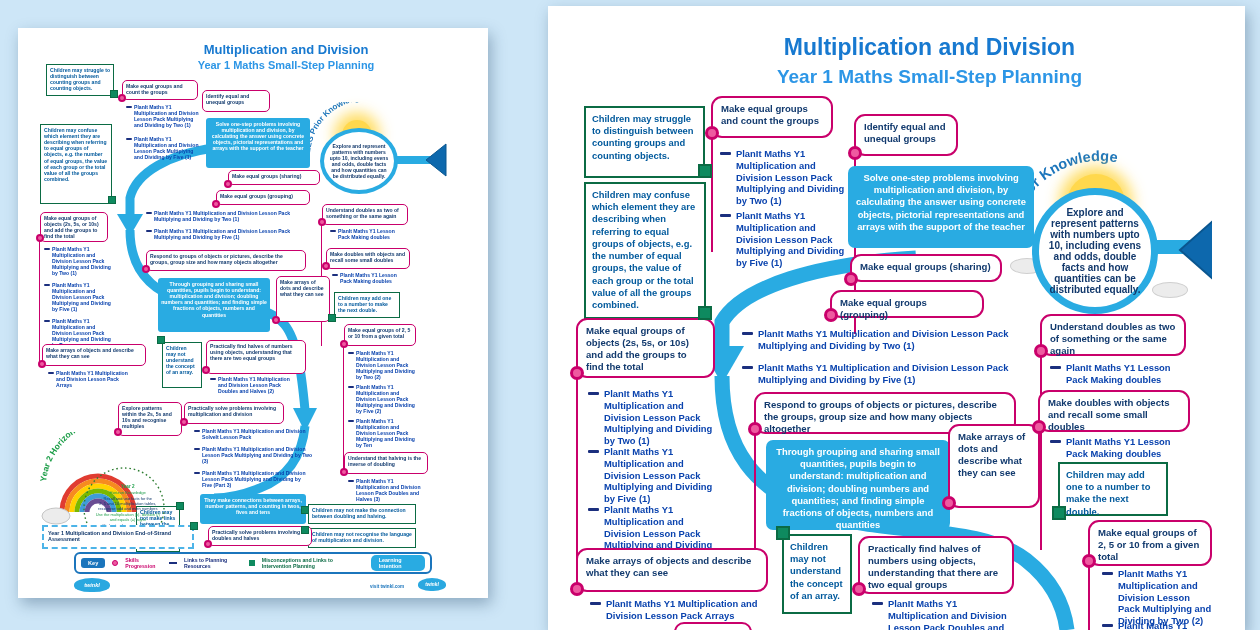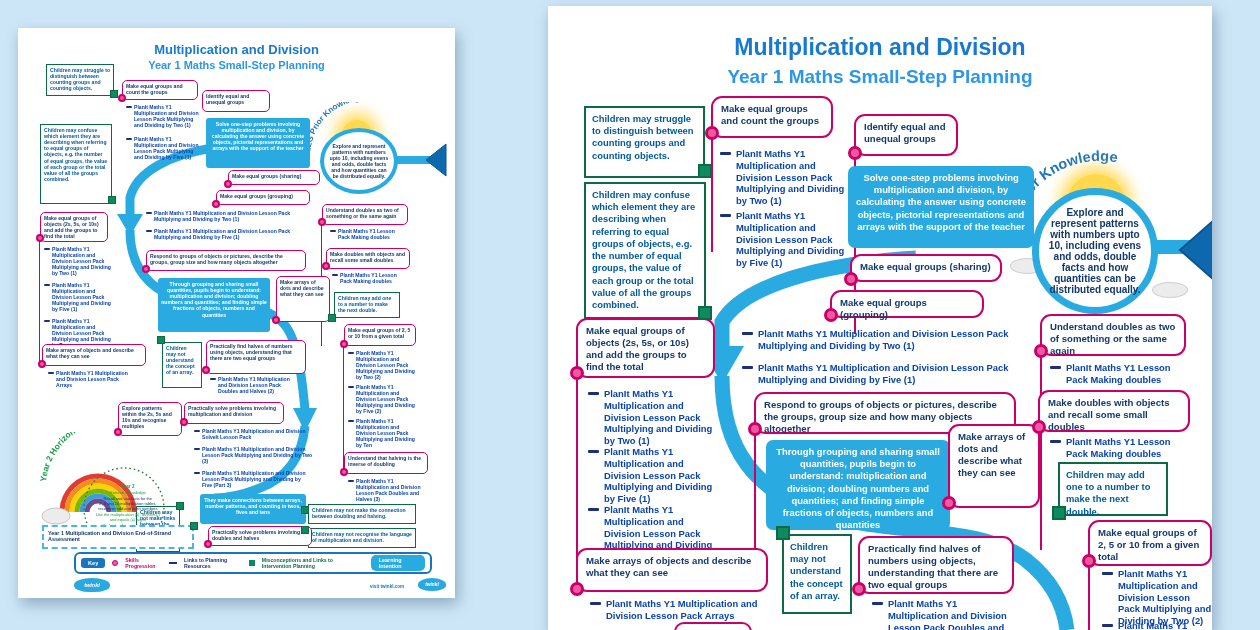--- a/index.html
+++ b/index.html
@@ -1,17 +1,17 @@
 <!DOCTYPE html>
 <html><head>
 <meta charset="utf-8">
 <style>
   html,body{margin:0;padding:0;}
   body{width:1260px;height:630px;overflow:hidden;background:#cde6f7;font-family:"Liberation Sans",sans-serif;position:relative;}
-  .page{position:absolute;background:#fff;box-shadow:3px 6px 14px rgba(25,60,95,.35);overflow:hidden;}
+  .page{position:absolute;background:#fff;box-shadow:3px 6px 14px rgba(25,60,95,.35);overflow:hidden;padding-left:33px;}
   .bx{position:absolute;box-sizing:border-box;z-index:2;}
   .step{border:2px solid #c9006b;border-radius:11px;background:#fff;color:#123a6e;font-weight:bold;padding:5px 8px;font-size:9.6px;line-height:1.25;}
   .mis{border:2px solid #0b6b44;background:#fff;color:#00599c;padding:5px 6px;font-size:9.4px;line-height:1.3;font-weight:bold;}
   .intent{background:#29abe2;color:#fff;font-weight:bold;border-radius:7px;text-align:center;padding:6px 8px;font-size:9.4px;line-height:1.3;}
   .link{color:#0a43ae;font-weight:bold;display:flex;gap:5px;font-size:9.4px;line-height:1.25;align-items:flex-start;}
   .dash{width:11px;height:3px;background:#1b2f7e;margin-top:4px;flex:none;border-radius:1px;}
   .node{position:absolute;width:14px;height:14px;border-radius:50%;background:#ee5aa0;border:3px solid #c9006b;z-index:4;box-sizing:border-box;}
   .gsq{position:absolute;width:14px;height:14px;background:#0e8a5f;border:2px solid #0b6b44;z-index:4;box-sizing:border-box;}
   .pline{position:absolute;background:#c9006b;width:2px;z-index:1;}
   .flow{position:absolute;left:0;top:0;z-index:1;}

